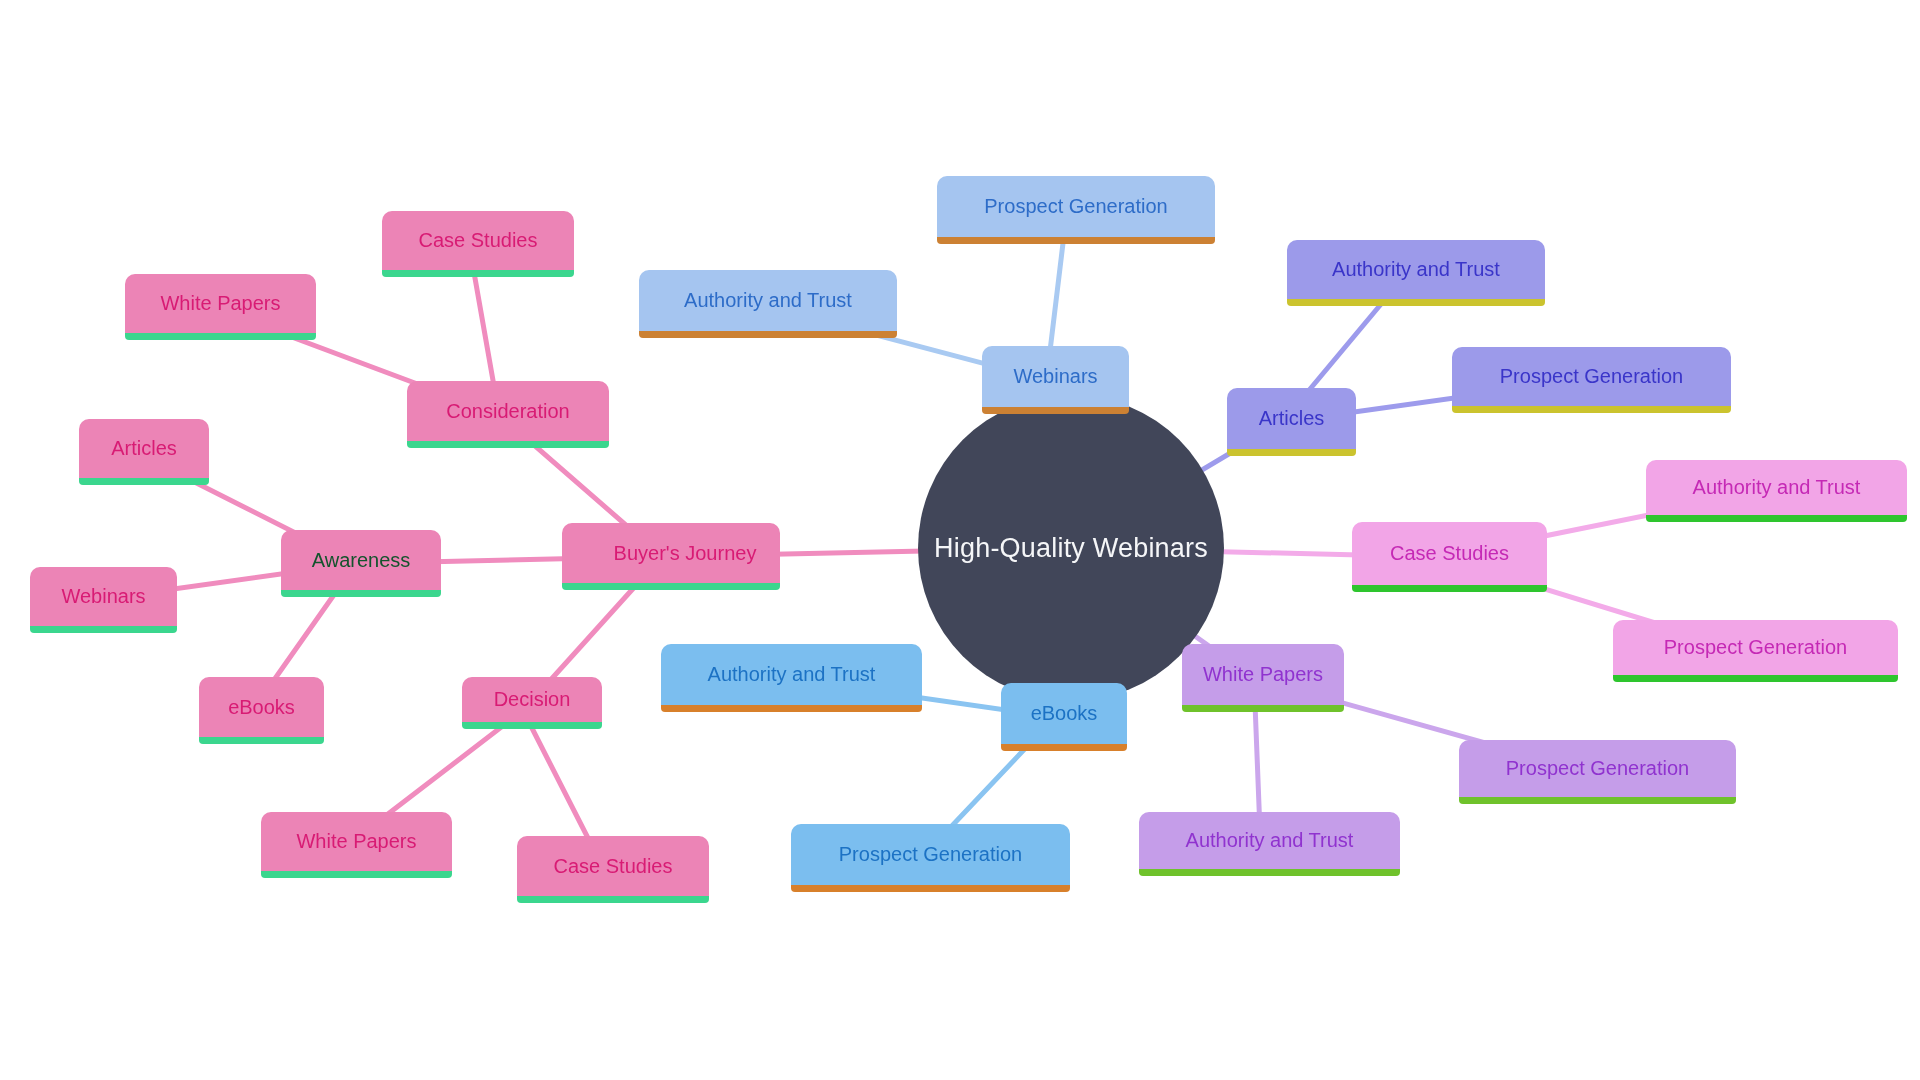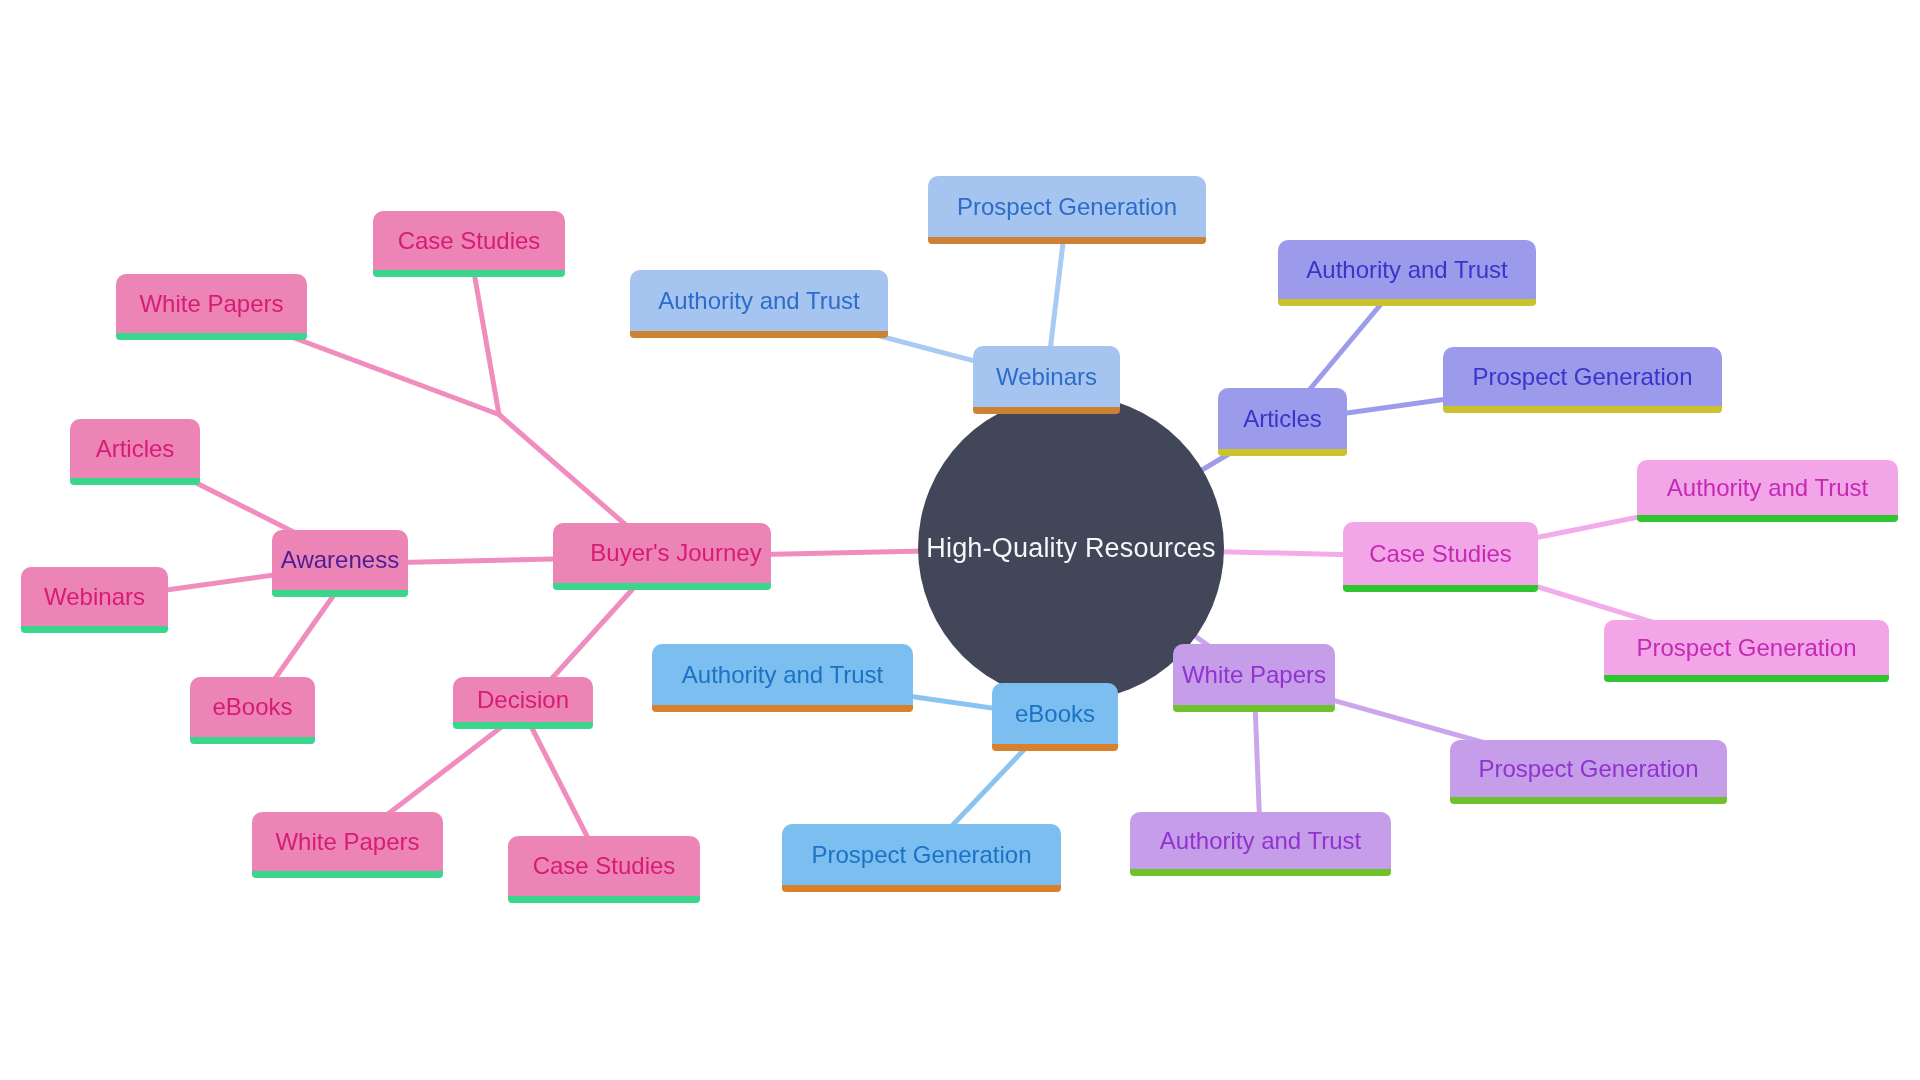--- a/index.html
+++ b/index.html
@@ -8,22 +8,23 @@
   #edges{position:absolute;left:0;top:0;z-index:0;}
   #center-node{
     position:absolute;z-index:1;border-radius:50%;
     display:flex;align-items:center;justify-content:center;
     font-size:27px;letter-spacing:.2px;
   }
   .mm-node{
     position:absolute;z-index:2;box-sizing:border-box;
     border-radius:10px 10px 4px 4px;
     display:flex;align-items:center;justify-content:center;
-    font-size:24px;font-weight:500;white-space:nowrap;
+    font-size:20px;font-weight:500;white-space:nowrap;
     cursor:default;
+    margin-left:9px;
   }
 </style>
 </head>
 <body>
 
 <div id="canvas">
   <svg id="edges" width="1920" height="1080">
       <line x1="1071" y1="548" x2="662" y2="556.5" stroke="#F08CBE" stroke-width="5" stroke-linecap="round"></line>
       <line x1="662" y1="556.5" x2="499" y2="414.5" stroke="#F08CBE" stroke-width="5" stroke-linecap="round"></line>
       <line x1="662" y1="556.5" x2="356" y2="563.5" stroke="#F08CBE" stroke-width="5" stroke-linecap="round"></line>
@@ -45,27 +46,30 @@
       <line x1="1440.5" y1="557" x2="1767.5" y2="491" stroke="#F3ABE9" stroke-width="5" stroke-linecap="round"></line>
       <line x1="1440.5" y1="557" x2="1746.5" y2="651" stroke="#F3ABE9" stroke-width="5" stroke-linecap="round"></line>
       <line x1="1071" y1="548" x2="1254" y2="678" stroke="#CBA6EC" stroke-width="5" stroke-linecap="round"></line>
       <line x1="1254" y1="678" x2="1588.5" y2="772" stroke="#CBA6EC" stroke-width="5" stroke-linecap="round"></line>
       <line x1="1254" y1="678" x2="1260.5" y2="844" stroke="#CBA6EC" stroke-width="5" stroke-linecap="round"></line>
       <line x1="1071" y1="548" x2="1055" y2="717" stroke="#8AC4F1" stroke-width="5" stroke-linecap="round"></line>
       <line x1="1055" y1="717" x2="782.5" y2="678" stroke="#8AC4F1" stroke-width="5" stroke-linecap="round"></line>
       <line x1="1055" y1="717" x2="921.5" y2="858" stroke="#8AC4F1" stroke-width="5" stroke-linecap="round"></line>
     </svg>
   <div id="center-node" style="left: 918px; top: 395px; width: 306px; height: 306px; background: rgb(65, 70, 89); color: rgb(245, 246, 248);">
-    <span>High-Quality Resources</span>
+    <span>High-Quality Webinars</span>
   </div>
 
 <div class="mm-node" style="left: 553px; top: 523px; width: 218px; height: 67px; background: rgb(236, 132, 182); color: rgb(216, 27, 116); border-bottom: 7px solid rgb(59, 214, 142); padding-left: 28px;">
       <span>Buyer's Journey</span>
     </div>
-    <div class="mm-node" style="left: 272px; top: 530px; width: 136px; height: 67px; background: rgb(236, 132, 182); color: #4c1d95; border-bottom: 7px solid rgb(59, 214, 142);">
+    <div class="mm-node" style="left: 398px; top: 381px; width: 202px; height: 67px; background: rgb(236, 132, 182); color: rgb(216, 27, 116); border-bottom: 7px solid rgb(59, 214, 142);">
+      <span>Consideration</span>
+    </div>
+    <div class="mm-node" style="left: 272px; top: 530px; width: 160px; height: 67px; background: rgb(236, 132, 182); color: #14532d; border-bottom: 7px solid rgb(59, 214, 142);">
       <span>Awareness</span>
     </div>
     <div class="mm-node" style="left: 453px; top: 677px; width: 140px; height: 52px; background: rgb(236, 132, 182); color: rgb(216, 27, 116); border-bottom: 7px solid rgb(59, 214, 142);">
       <span>Decision</span>
     </div>
     <div class="mm-node" style="left: 373px; top: 211px; width: 192px; height: 66px; background: rgb(236, 132, 182); color: rgb(216, 27, 116); border-bottom: 7px solid rgb(59, 214, 142);">
       <span>Case Studies</span>
     </div>
     <div class="mm-node" style="left: 116px; top: 274px; width: 191px; height: 66px; background: rgb(236, 132, 182); color: rgb(216, 27, 116); border-bottom: 7px solid rgb(59, 214, 142);">
       <span>White Papers</span>

